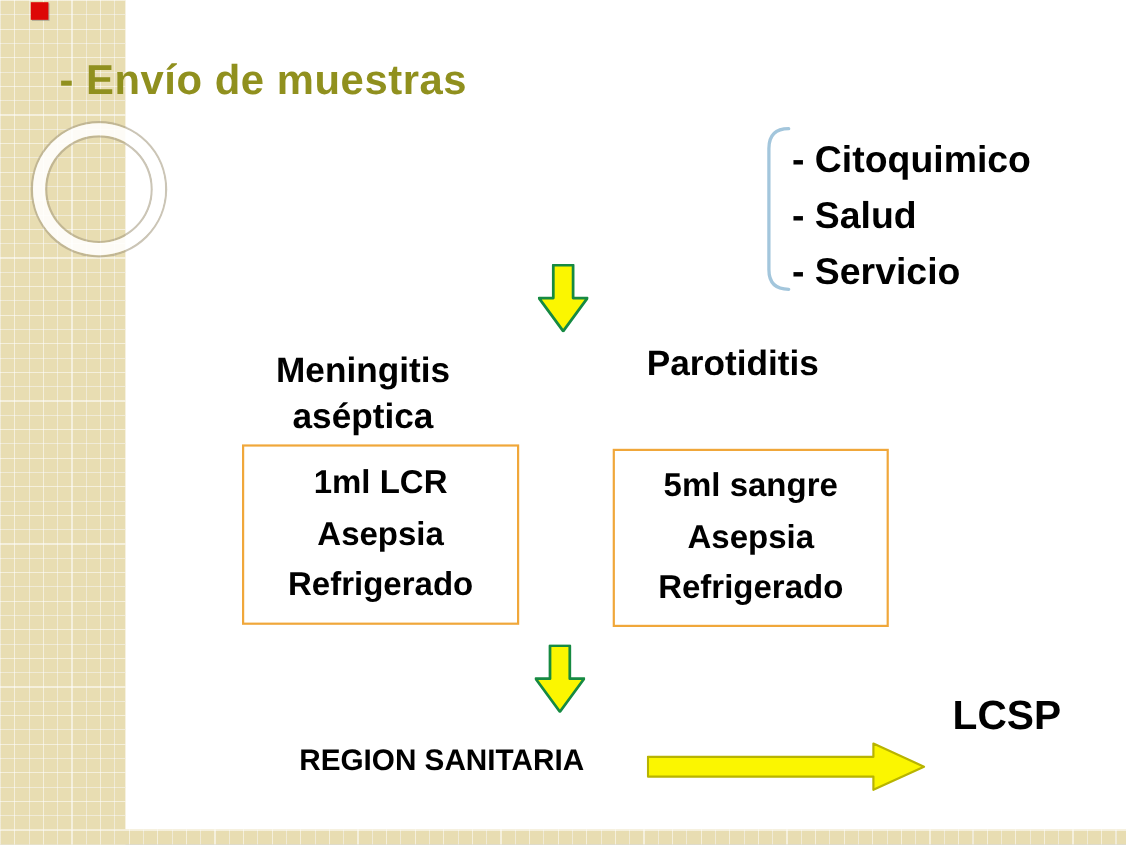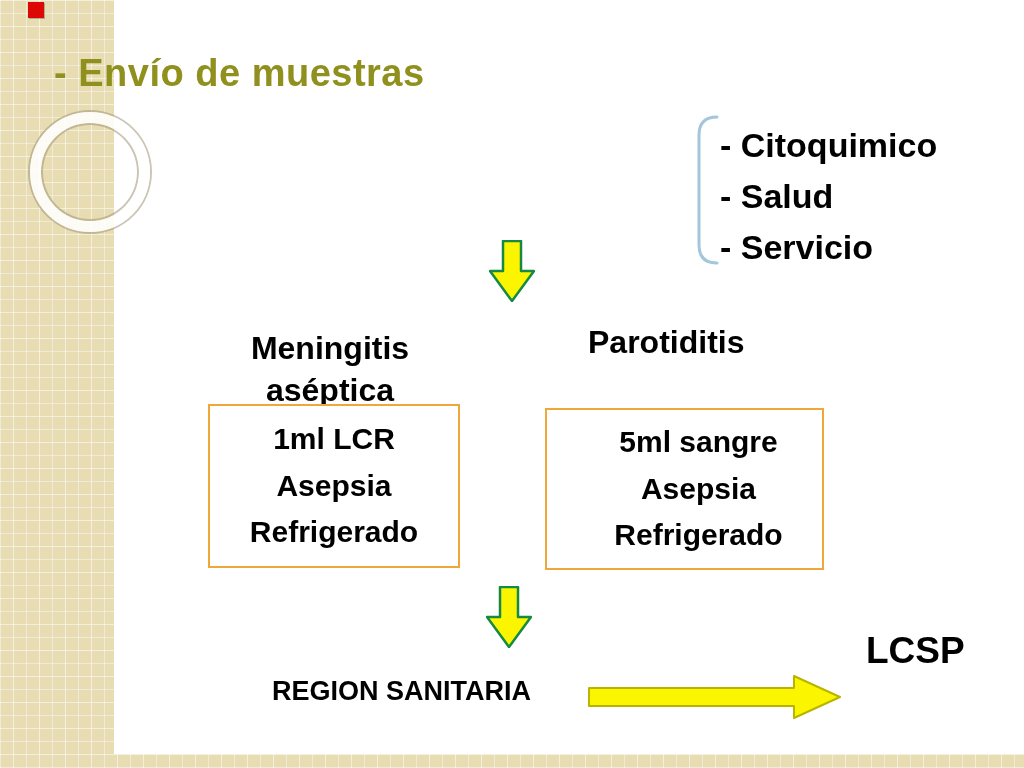--- a/index.html
+++ b/index.html
@@ -42,30 +42,30 @@
     position:absolute;left:340px;top:138px;z-index:5;
     font-size:34px;font-weight:bold;line-height:1.26;
   }
   .bracket{position:absolute;left:696px;top:114px;z-index:5;}
   .tests{
     position:absolute;left:720px;top:120px;z-index:5;
     font-size:34px;font-weight:bold;line-height:1.5;
   }
   .arrow-down-1{position:absolute;left:489px;top:240px;z-index:5;}
   .arrow-down-2{position:absolute;left:486px;top:586px;z-index:5;}
-  .branch-label{position:absolute;z-index:5;font-size:32px;font-weight:bold;line-height:1.3;text-align:center;margin-top:12px;}
+  .branch-label{position:absolute;z-index:5;font-size:32px;font-weight:bold;line-height:1.3;text-align:center;}
   .branch-label.left{left:214px;top:316px;width:232px;}
   .branch-label.right{left:588px;top:310px;width:200px;text-align:left;}
   .box{
     position:absolute;z-index:5;border:2px solid var(--box-border);background:#ffffff;
     display:flex;flex-direction:column;justify-content:center;align-items:center;
-    font-size:30px;font-weight:bold;line-height:1.55;text-align:center;
+    font-size:30px;font-weight:bold;line-height:1.55;text-align:center;margin-left:12px;
   }
   .box-left{left:208px;top:404px;width:248px;height:160px;}
-  .box-right{left:545px;top:408px;width:247px;height:158px;padding-left:28px;}
+  .box-right{left:545px;top:408px;width:247px;height:158px;}
   .region-label{position:absolute;left:272px;top:676px;z-index:5;font-size:27px;font-weight:bold;text-align:center;}
   .arrow-right{position:absolute;left:588px;top:674px;z-index:5;}
   .lab-label{position:absolute;left:866px;top:630px;z-index:5;font-size:37px;font-weight:bold;}
 </style>
 </head>
 <body>
 
 <div class="slide">
 
   <div class="strip-left texture"></div>

